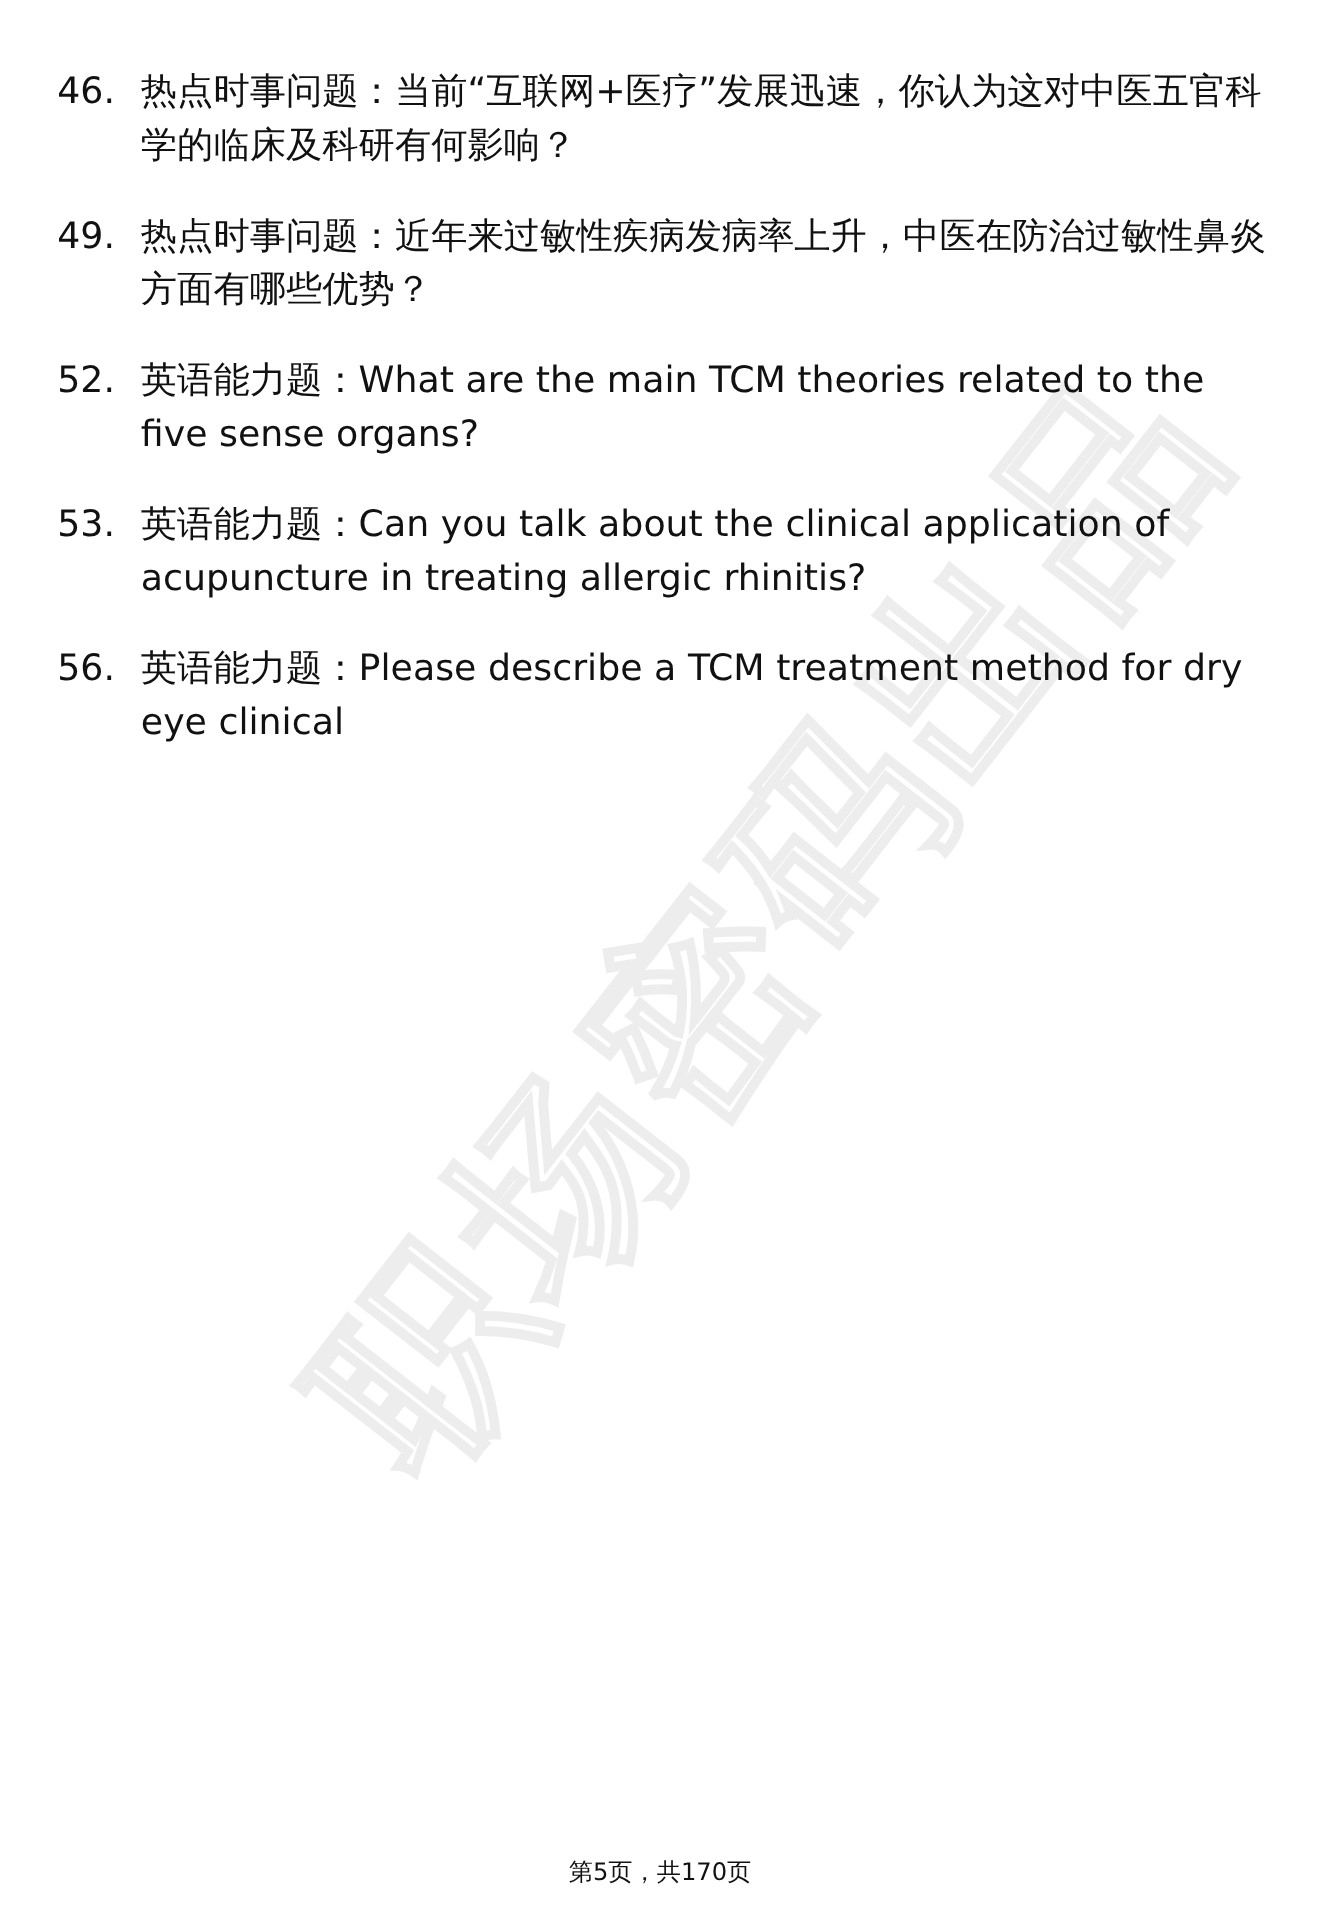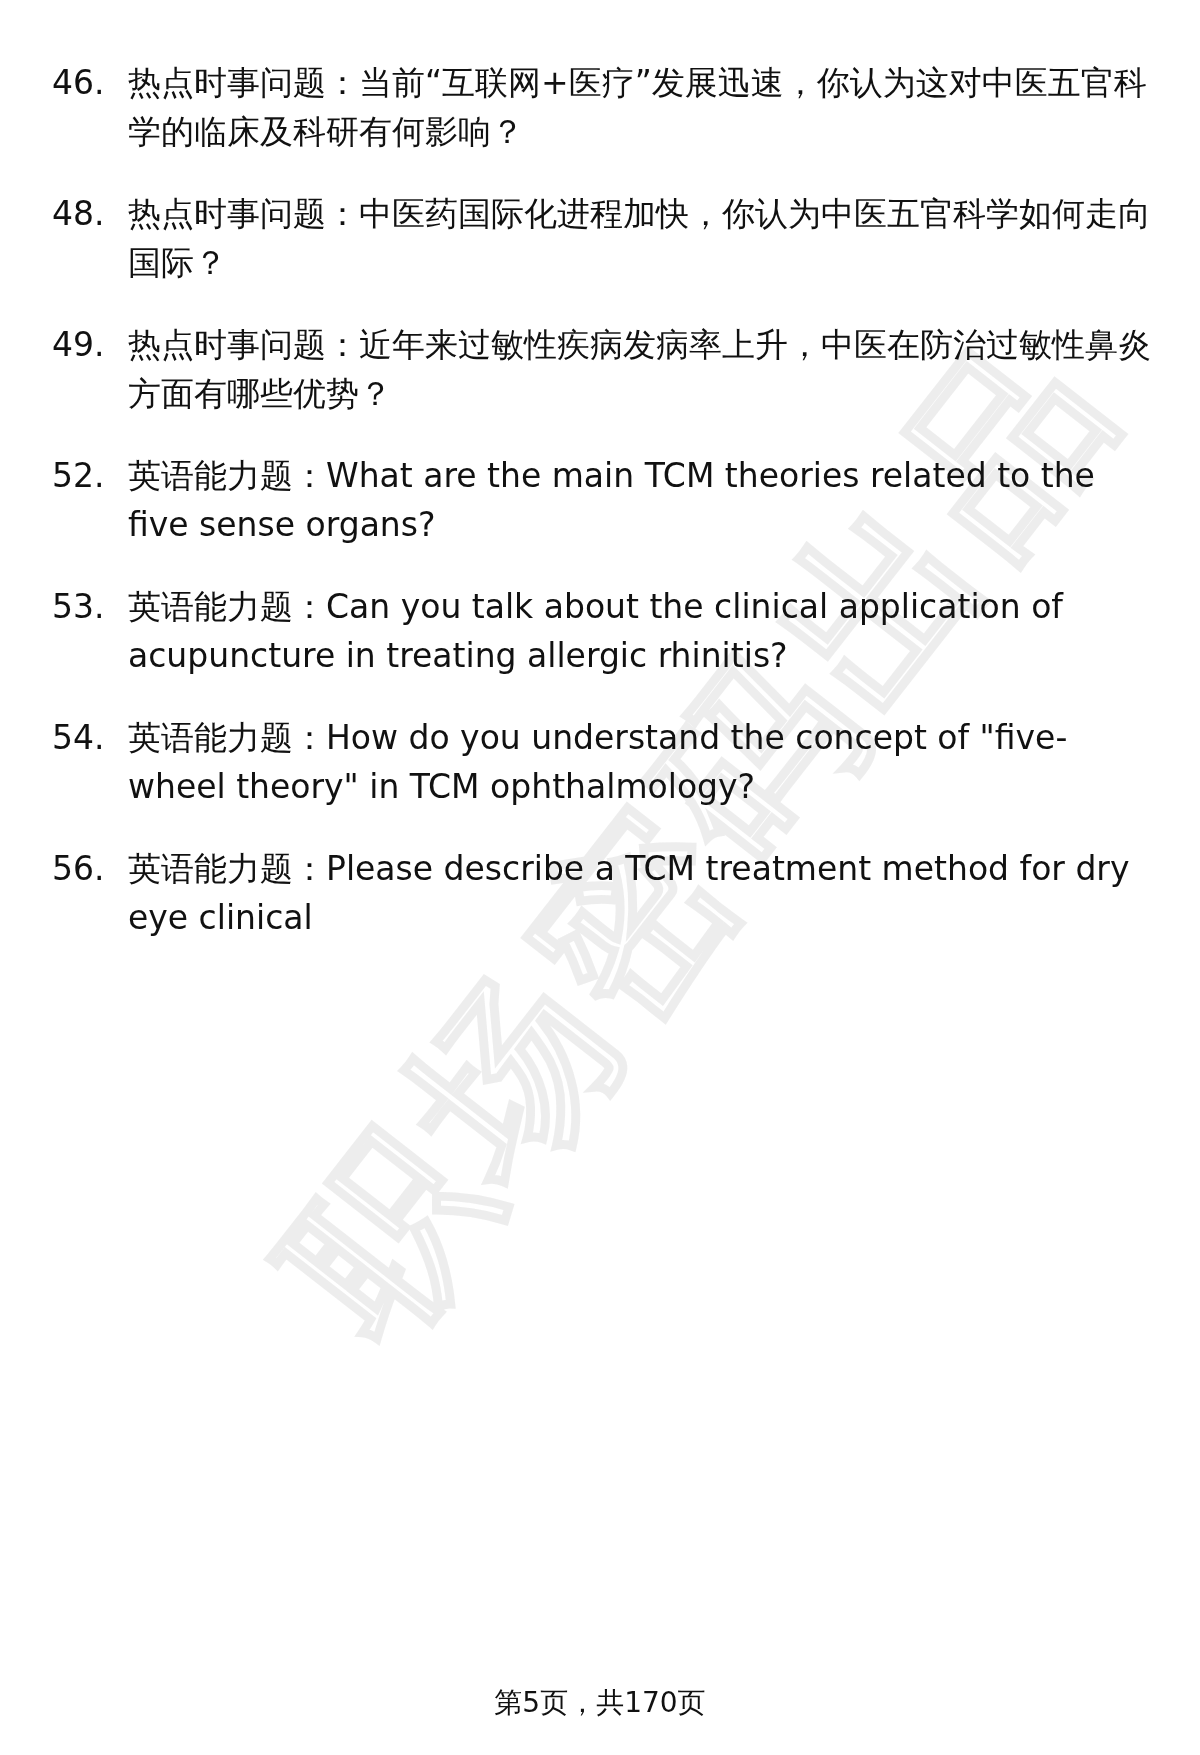--- a/index.html
+++ b/index.html
@@ -52,47 +52,41 @@
       position: absolute;
       left: 52px;
       top: 0;
     }
     .page-footer {
       position: absolute;
       top: 1683px;
       left: 0;
       width: 1200px;
       text-align: center;
-      font-size: 28px;
+      font-size: 22px;
       line-height: 40px;
       z-index: 1;
     }
   </style>
 </head>
 <body>
 
 <div class="watermark">职场密码出品</div>
 
 <div class="question-list">
   <div class="question">
     <span class="num">46.</span><span>热点时事问题：</span><span>当前“互联网+医疗”发展迅速，你认为这对中医五官科学的临床及科研有何影响？</span>
   </div>
   <div class="question">
-    <span class="num">48.</span><span>热点时事问题：</span><span>中医药国际化进程加快，你认为中医五官科学如何走向国际？</span>
-  </div>
-  <div class="question">
     <span class="num">49.</span><span>热点时事问题：</span><span>近年来过敏性疾病发病率上升，中医在防治过敏性鼻炎方面有哪些优势？</span>
   </div>
   <div class="question">
     <span class="num">52.</span><span>英语能力题：</span><span>What are the main TCM theories related to the five sense organs?</span>
   </div>
   <div class="question">
     <span class="num">53.</span><span>英语能力题：</span><span>Can you talk about the clinical application of acupuncture in treating allergic rhinitis?</span>
   </div>
   <div class="question">
-    <span class="num">54.</span><span>英语能力题：</span><span>How do you understand the concept of "five-wheel theory" in TCM ophthalmology?</span>
-  </div>
-  <div class="question">
     <span class="num">56.</span><span>英语能力题：</span><span>Please describe a TCM treatment method for dry eye clinical</span>
   </div>
 </div>
 
 <div class="page-footer">第5页，共170页</div>
 
 </body></html>

